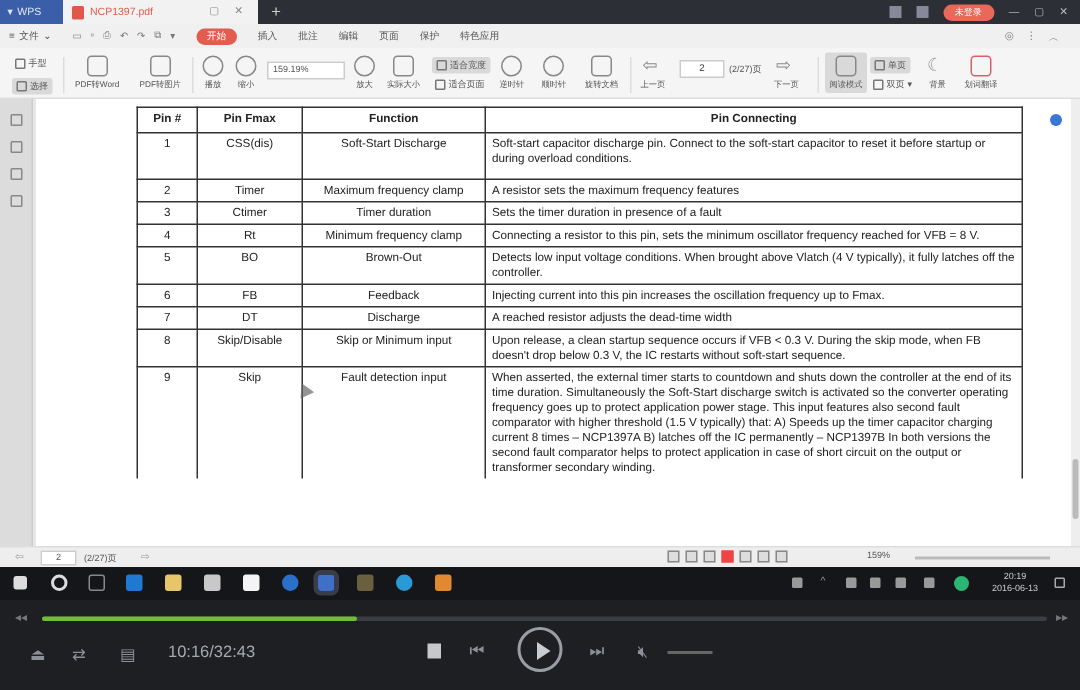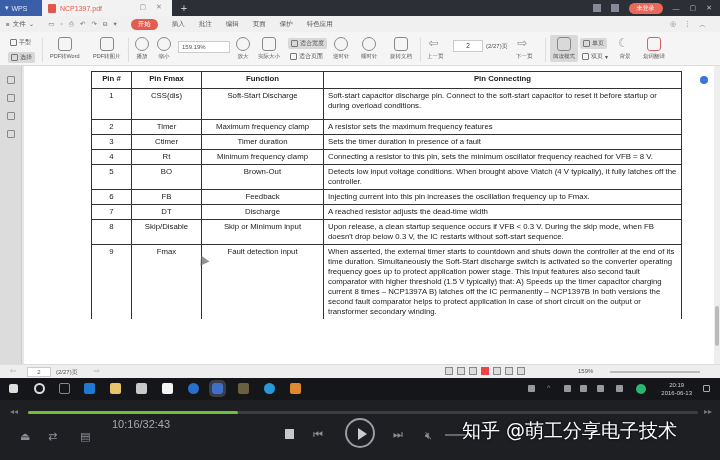--- a/index.html
+++ b/index.html
@@ -62,21 +62,21 @@
 .tk{position:absolute;top:5px;width:11px;height:11px;border-radius:2px}
 .tk-time{position:absolute;right:28px;top:3px;color:#ccc;font-size:6px;text-align:center;line-height:8px}
 .tk-sys{position:absolute;top:7px;width:7px;height:7px;background:#999;border-radius:1px}
 
 .player{position:absolute;left:0;top:400px;width:720px;height:60px;background:#1d1f23;}
 .progress{position:absolute;left:28px;top:11px;width:670px;height:3px;background:#3a3d42;border-radius:2px}
 .progress .fill{position:absolute;left:0;top:0;height:3px;width:210px;background:#6fbf3b;border-radius:2px}
 .pl-skipl{position:absolute;left:10px;top:7px;color:#777;font-size:8px}
 .pl-skipr{position:absolute;right:8px;top:7px;color:#777;font-size:8px}
 .ctrl{position:absolute;color:#8d9096;font-size:11px}
-.time{position:absolute;left:112px;top:18px;color:#a6a9ae;font-size:11px;}
+.time{position:absolute;left:112px;top:29px;color:#a6a9ae;font-size:11px;}
 .playbtn{position:absolute;left:345px;top:18px;width:30px;height:30px;border:2px solid #9a9da3;border-radius:50%;}
 .playbtn:after{content:"";position:absolute;left:11px;top:8px;border-left:9px solid #c9ccd0;border-top:6px solid transparent;border-bottom:6px solid transparent}
 .stopbtn{position:absolute;left:285px;top:29px;width:9px;height:10px;background:#c6c8cc}
 .vol-line{position:absolute;left:445px;top:34px;width:30px;height:2px;background:#666}
 .zhihu{position:absolute;left:462px;top:18px;color:#fff;font-size:19px;font-family:"DejaVu Sans",sans-serif;white-space:nowrap;text-shadow:0 0 3px #000}
 </style>
 </head>
 <body>
 
 <div class="screen">
@@ -287,21 +287,21 @@
             <td class="desc">A reached resistor adjusts the dead-time width</td>
           </tr>
           <tr>
             <td class="c">8</td>
             <td class="c">Skip/Disable</td>
             <td class="c">Skip or Minimum input</td>
             <td class="desc">Upon release, a clean startup sequence occurs if VFB &lt; 0.3 V. During the skip mode, when FB doesn't drop below 0.3 V, the IC restarts without soft-start sequence.</td>
           </tr>
           <tr>
             <td class="c" style="border-bottom:none">9</td>
-            <td class="c" style="border-bottom:none">Fmax</td>
+            <td class="c" style="border-bottom:none">Skip</td>
             <td class="c" style="border-bottom:none">Fault detection input</td>
             <td class="desc" style="border-bottom:none">When asserted, the external timer starts to countdown and shuts down the controller at the end of its time duration. Simultaneously the Soft-Start discharge switch is activated so the converter operating frequency goes up to protect application power stage. This input features also second fault comparator with higher threshold (1.5 V typically) that: A) Speeds up the timer capacitor charging current 8 times – NCP1397A B) latches off the IC permanently – NCP1397B In both versions the second fault comparator helps to protect application in case of short circuit on the output or transformer secondary winding.</td>
           </tr>
         </tbody>
       </table>
       <div class="cursor"></div>
       <div class="rightbtn"></div>
     </div>
     <div class="scrollbar">
         <div class="thumb"></div>
@@ -362,16 +362,15 @@
     <span class="ctrl" style="left:20px;top:30px">⏏</span>
     <span class="ctrl" style="left:48px;top:30px">⇄</span>
     <span class="ctrl" style="left:80px;top:30px">▤</span>
     <span class="time">10:16/32:43</span>
     <div class="stopbtn"></div>
     <span class="ctrl" style="left:313px;top:28px">⏮</span>
     <div class="playbtn"></div>
     <span class="ctrl" style="left:393px;top:28px">⏭</span>
     <span class="ctrl" style="left:425px;top:29px">🔇︎</span>
     <div class="vol-line"></div>
-    <div class="zhihu">知乎 @萌工分享电子技术</div>
   </div>
 
 </div>
 
 </body></html>

